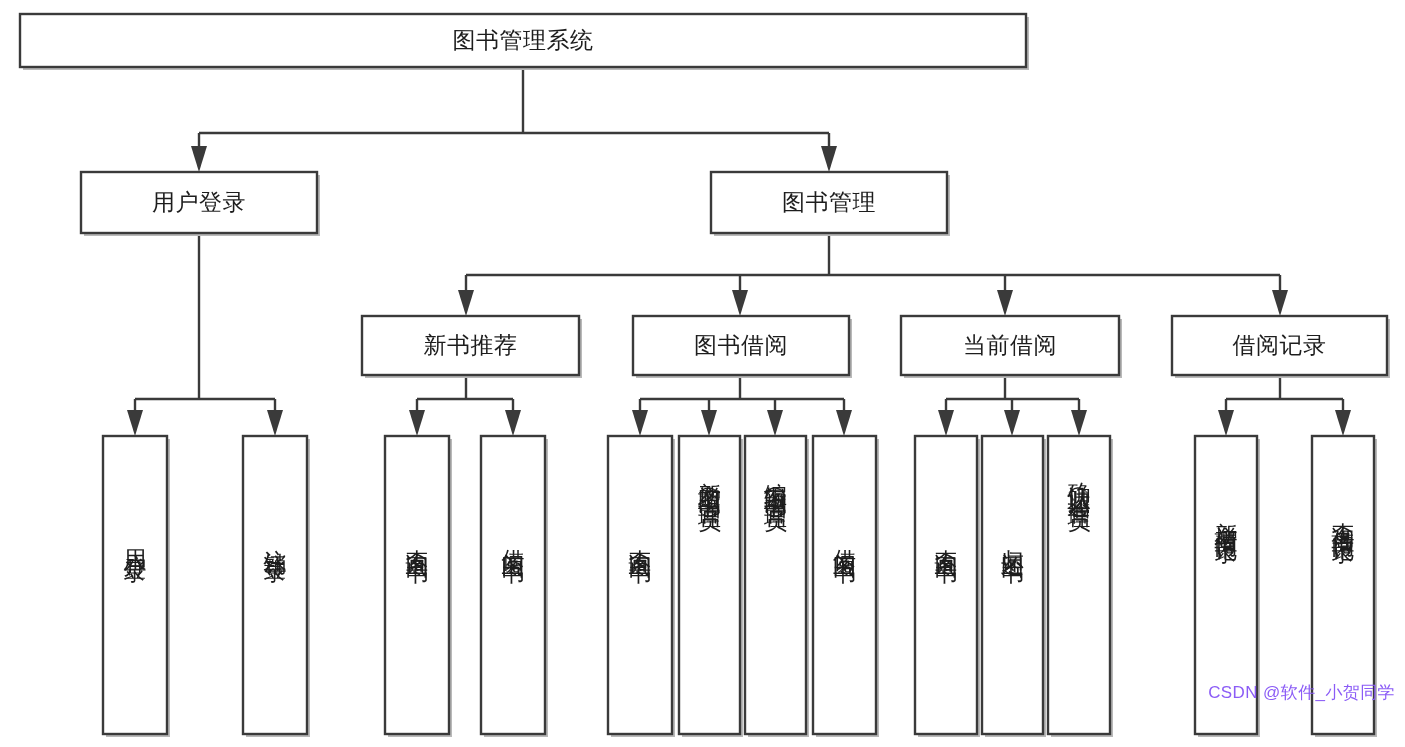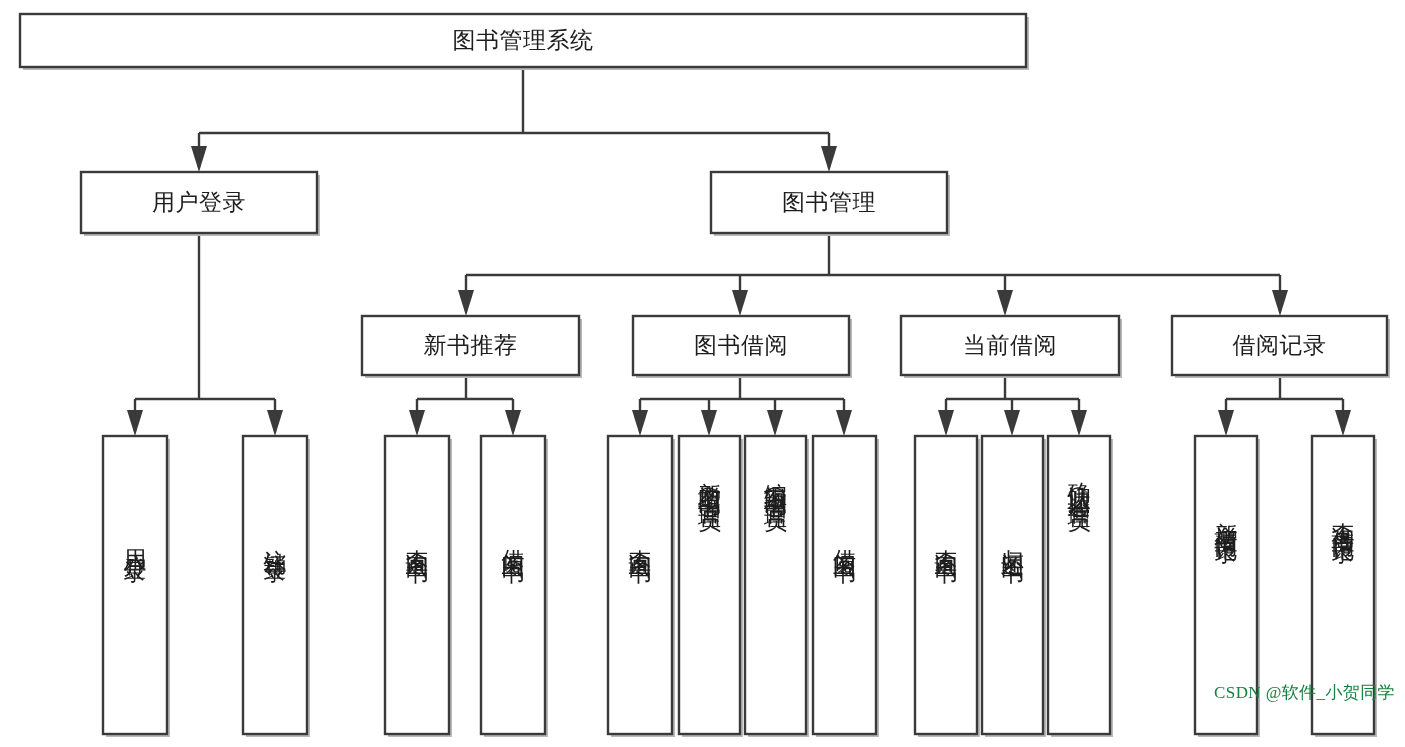--- a/index.html
+++ b/index.html
@@ -71,23 +71,23 @@
     line-height: 1;
     color: #1d1d1d;
     letter-spacing: 4px;
     white-space: nowrap;
     text-align: center;
   }
   #watermark {
     position: absolute;
     right: 10px;
     bottom: 6px;
-    font-family: Liberation Serif, serif;
+    font-family: Liberation Sans, sans-serif;
     font-size: 17px;
-    color: #15803d;
+    color: #8b5cf6;
     letter-spacing: 0.4px;
     white-space: nowrap;
     user-select: none;
   }
 </style>
 </head>
 <body>
 
 <div id="diagram-root">
 

